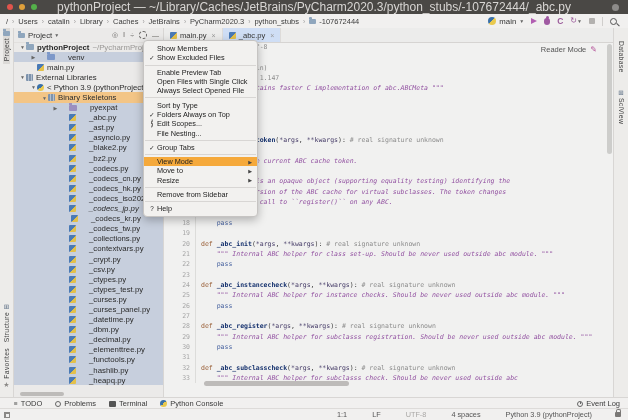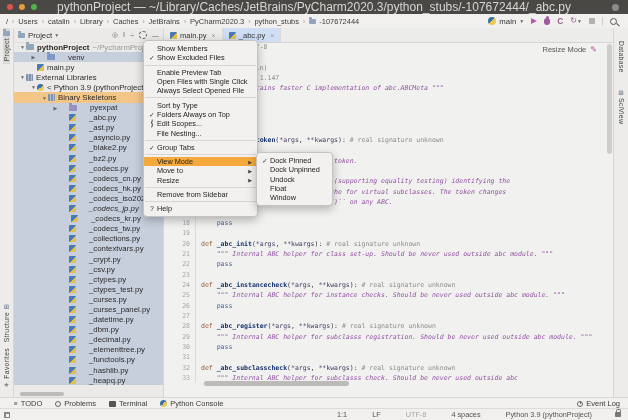--- a/index.html
+++ b/index.html
@@ -427,21 +427,21 @@
           <div class="cline"><span class="ln">26</span><span class="ct"><span class="tk-x">    </span><span class="tk-p">pass</span></span></div>
           <div class="cline"><span class="ln">27</span><span class="ct"></span></div>
           <div class="cline"><span class="ln">28</span><span class="ct"><span class="tk-k">def </span><span class="tk-f">_abc_register</span><span class="tk-x">(</span><span class="tk-a">*args</span><span class="tk-x">, </span><span class="tk-a">**kwargs</span><span class="tk-x">): </span><span class="tk-c"># real signature unknown</span></span></div>
           <div class="cline"><span class="ln">29</span><span class="ct"><span class="tk-d">    """ Internal ABC helper for subclasss registration. Should be never used outside abc module. """</span></span></div>
           <div class="cline"><span class="ln">30</span><span class="ct"><span class="tk-x">    </span><span class="tk-p">pass</span></span></div>
           <div class="cline"><span class="ln">31</span><span class="ct"></span></div>
           <div class="cline"><span class="ln">32</span><span class="ct"><span class="tk-k">def </span><span class="tk-f">_abc_subclasscheck</span><span class="tk-x">(</span><span class="tk-a">*args</span><span class="tk-x">, </span><span class="tk-a">**kwargs</span><span class="tk-x">): </span><span class="tk-c"># real signature unknown</span></span></div>
           <div class="cline"><span class="ln">33</span><span class="ct"><span class="tk-d">    """ Internal ABC helper for subclasss check. Should be never used outside abc</span></span></div>
         </div>
       <div class="readermode">
-        <span>Resize Mode</span>
+        <span>Reader Mode</span>
         <span class="pencil">✎</span>
       </div>
       <div class="vscroll"></div>
       <div class="hscroll"></div>
     </div>
 
     <div class="rstripe">
       <div class="sbtn">
         <span class="vtextR">Database</span>
       </div>
@@ -552,36 +552,14 @@
         <span class="chk"></span>
         <span>Remove from Sidebar</span>
       </div>
       <div class="msep"></div>
       <div class="mi">
         <span class="chk">?</span>
         <span>Help</span>
       </div>
     </div>
 
-  <div class="menu" id="submenu">
-      <div class="mi">
-        <span class="chk">✓</span>
-        <span>Dock Pinned</span>
-      </div>
-      <div class="mi">
-        <span class="chk"></span>
-        <span>Dock Unpinned</span>
-      </div>
-      <div class="mi">
-        <span class="chk"></span>
-        <span>Undock</span>
-      </div>
-      <div class="mi">
-        <span class="chk"></span>
-        <span>Float</span>
-      </div>
-      <div class="mi">
-        <span class="chk"></span>
-        <span>Window</span>
-      </div>
-    </div>
 
 </div>
 
 </body></html>

